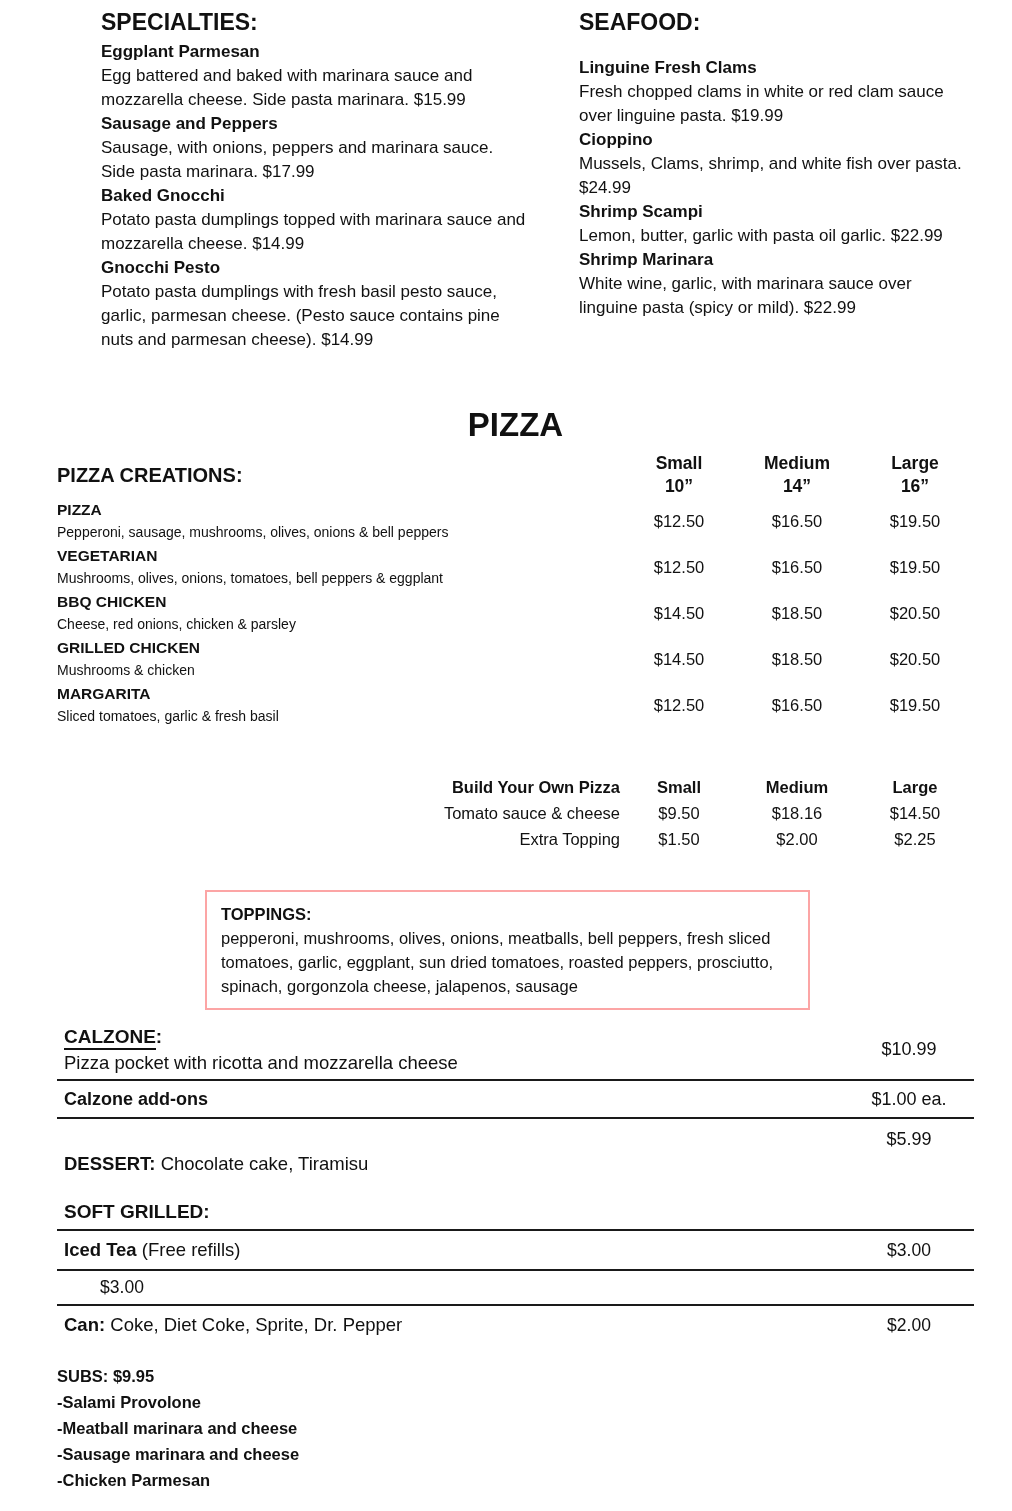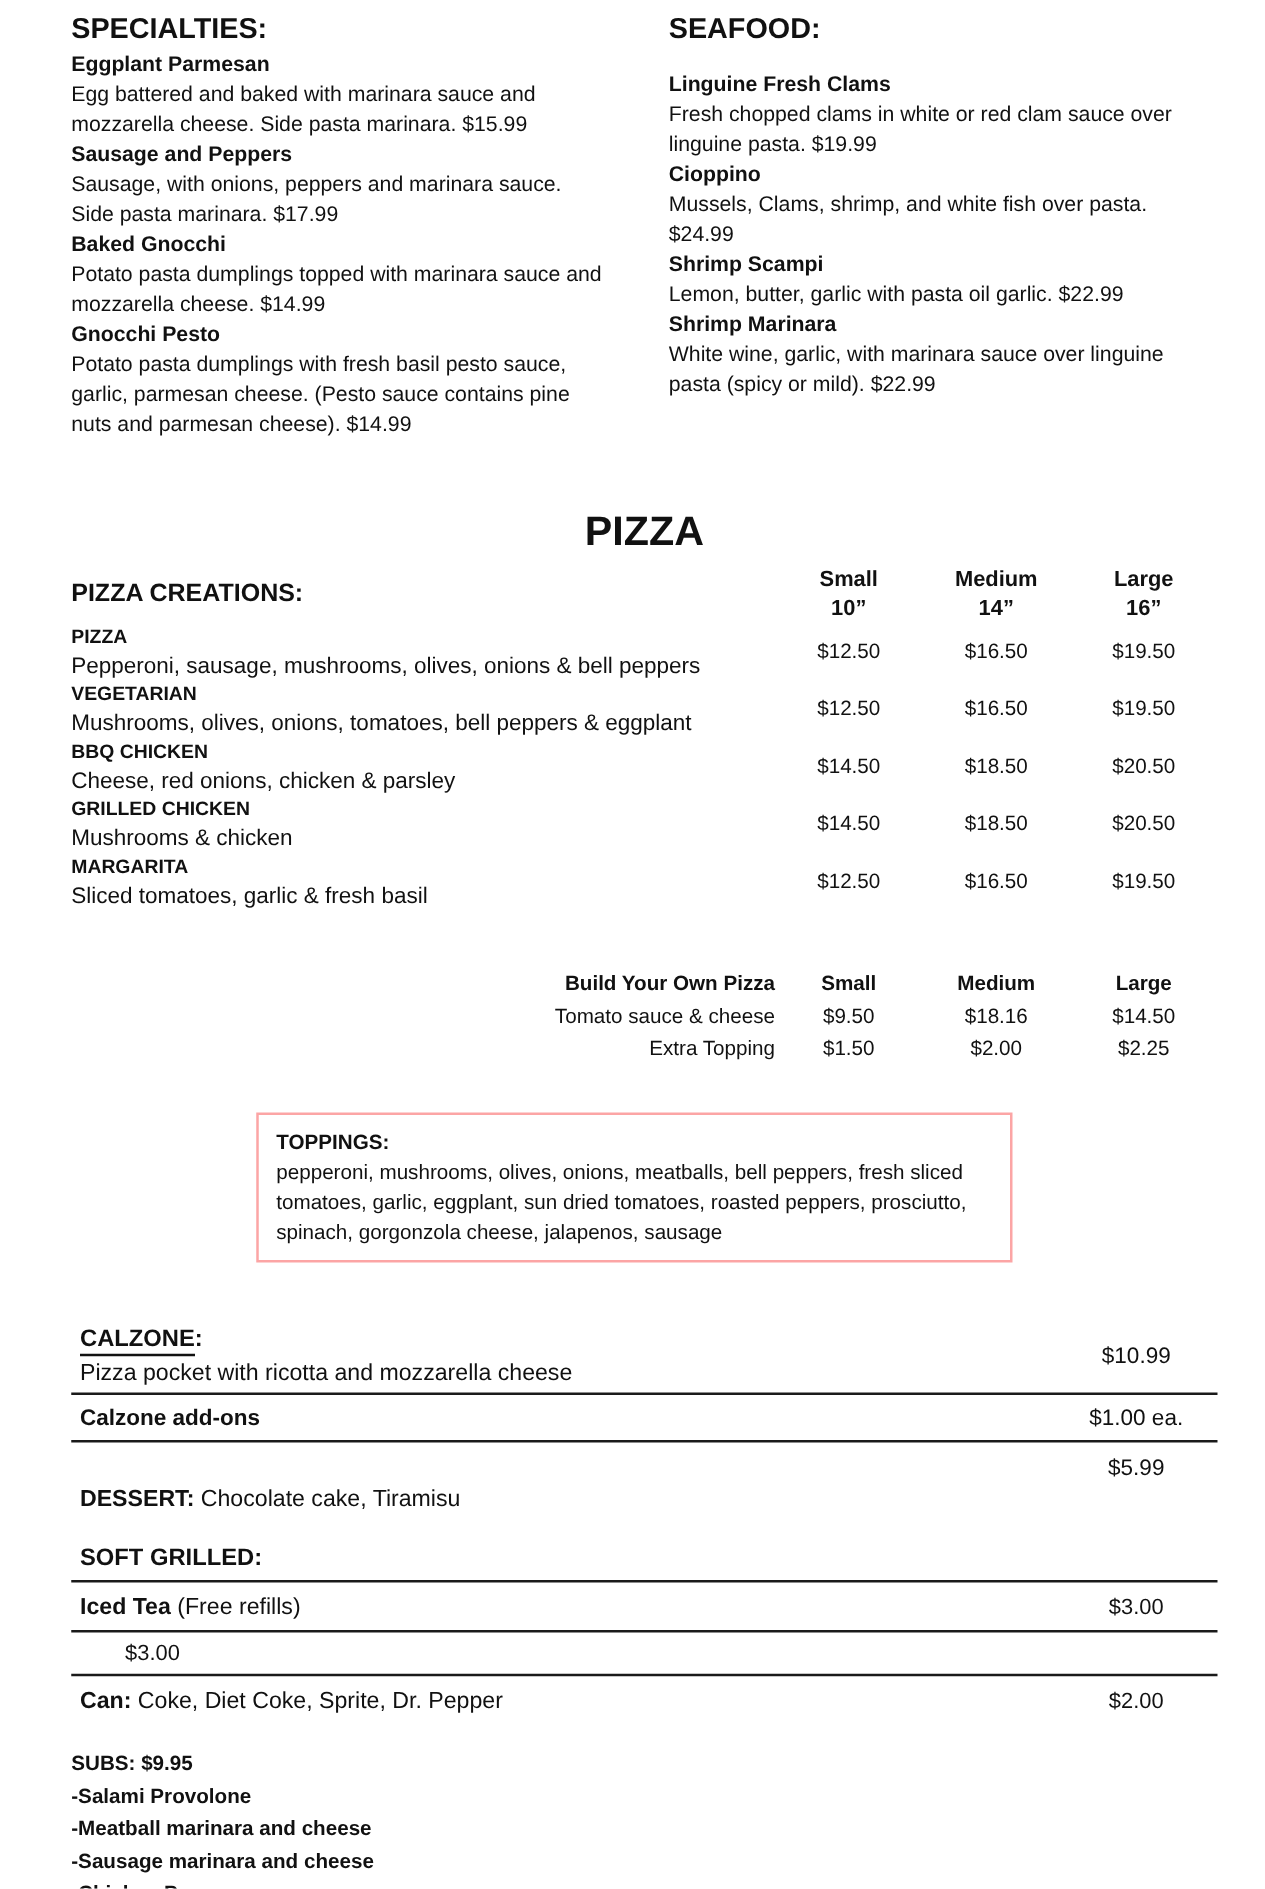--- a/index.html
+++ b/index.html
@@ -6,37 +6,37 @@
   body { margin: 0; background: #ffffff; }
   .page {
     width: 1012px; height: 1511px; background: #fff;
     padding: 8px 38px 0 57px;
     font-family: "Liberation Sans", sans-serif;
     color: #111; overflow: hidden; position: relative;
   }
 
   
   .top-cols { display: flex; }
-  .col-a { width: 430px; }
+  .col-a { width: 430px; margin-left: 44px; }
   .col-b { flex: 1; margin-left: 48px; }
   .sec-title { font-size: 23px; font-weight: bold; line-height: 28px; margin: 0 0 4px 0; }
   .col-b .sec-title { margin-bottom: 20px; }
   .mi-name { font-size: 17px; font-weight: bold; line-height: 24px; }
   .mi-desc { font-size: 17px; line-height: 24px; }
 
   
   .pizza-title { font-size: 33px; font-weight: bold; line-height: 38px; text-align: center; margin: 54px 0 0 0; }
   .pt-header { display: flex; align-items: center; margin-top: 8px; }
   .pt-head-left { flex: 1; font-size: 20px; font-weight: bold; }
   .pt-col { width: 118px; text-align: center; font-size: 17.5px; font-weight: bold; line-height: 23px; }
   .pt-row { display: flex; align-items: center; margin-top: 1px; }
   .pt-row:first-of-type { margin-top: 10px; }
   .pt-row-left { flex: 1; }
   .pt-name { font-size: 15.5px; font-weight: bold; line-height: 22px; }
-  .pt-desc { font-size: 18px; line-height: 23px; }
+  .pt-desc { font-size: 14px; line-height: 23px; }
   .pt-price { width: 118px; text-align: center; font-size: 16.5px; }
 
   
   .byo { margin-top: 46px; }
   .byo-row { display: flex; font-size: 16.5px; line-height: 26px; }
   .byo-left { flex: 1; text-align: right; }
   .byo-cell { width: 118px; text-align: center; }
   .byo-head { font-weight: bold; }
 
   
@@ -44,21 +44,21 @@
     margin: 38px 0 0 148px; width: 605px;
     border: 2px solid #fca5a5; padding: 10px 14px;
   }
   .tb-title { font-size: 16.5px; font-weight: bold; line-height: 24px; }
   .tb-text { font-size: 16.5px; line-height: 24px; }
 
   
   .rule { height: 2px; background: #1a1a1a; margin: 3px 0; }
 
   
-  .calzone { margin-top: 48px; }
+  .calzone { margin-top: 13px; }
   .row-flex { display: flex; align-items: center; }
   .cz-left { flex: 1; padding-left: 7px; }
   .cz-title { font-size: 19px; font-weight: bold; line-height: 27px; }
   .cz-underline { border-bottom: 2px solid #111; padding-bottom: 1px; }
   .cz-desc { font-size: 18.5px; line-height: 26px; }
   .price-cell { width: 130px; text-align: center; font-size: 18px; }
   .addons-row { padding: 2px 0 2px 7px; font-size: 18px; font-weight: bold; line-height: 26px; }
   .dessert { display: flex; align-items: flex-start; margin-top: 10px; }
   .ds-left { flex: 1; padding: 22px 0 0 7px; font-size: 18.5px; line-height: 26px; }
   .bold { font-weight: bold; }

